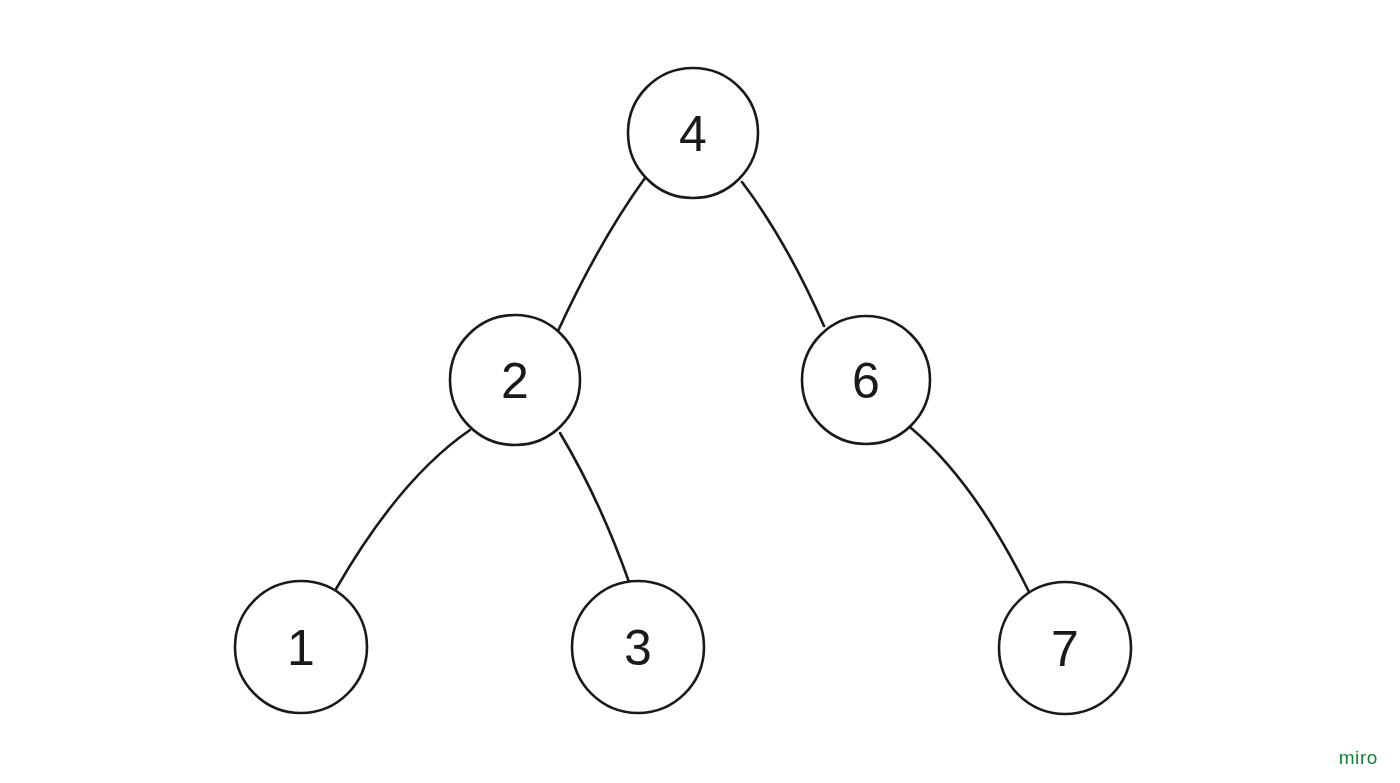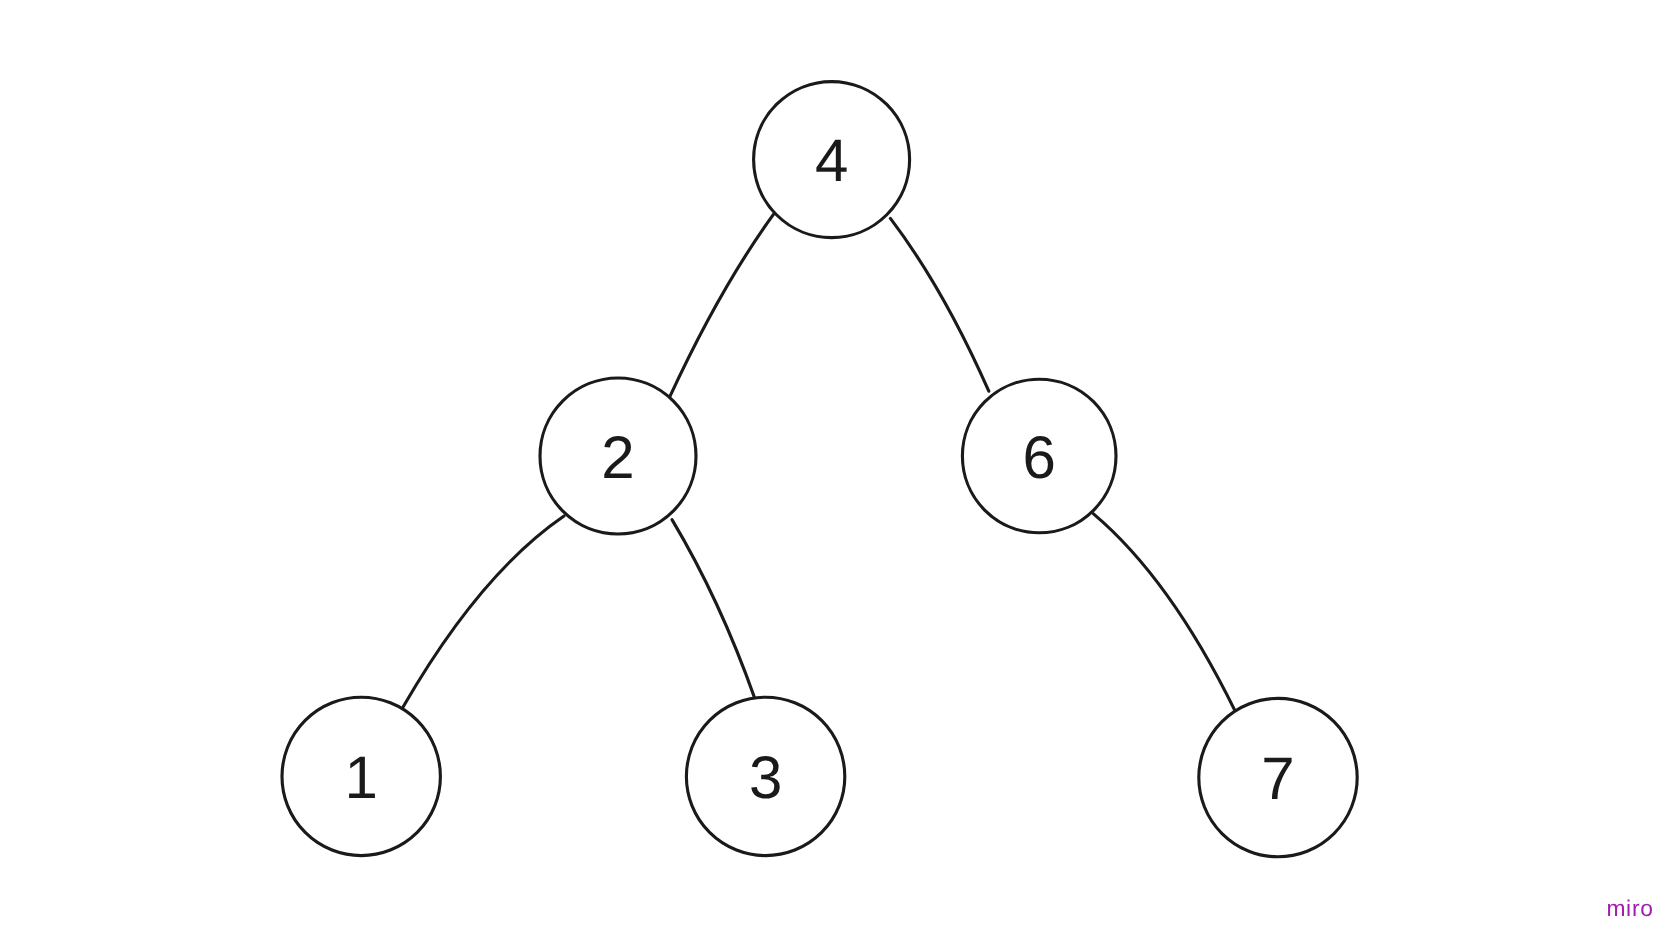--- a/index.html
+++ b/index.html
@@ -102,15 +102,15 @@
       </g>
 
       <g>
         <circle class="node-circle" cx="1065" cy="648" r="66" stroke="#1a1a1a" fill="#ffffff"></circle>
         <text class="node-label" x="1065" y="649" fill="#1a1a1a">7</text>
       </g>
 
     </g>
   </svg>
 
-  <div id="watermark" style="color: #a21caf;">miro</div>
+  <div id="watermark" style="color: #15803d;">miro</div>
 
 </div>
 
 </body></html>

